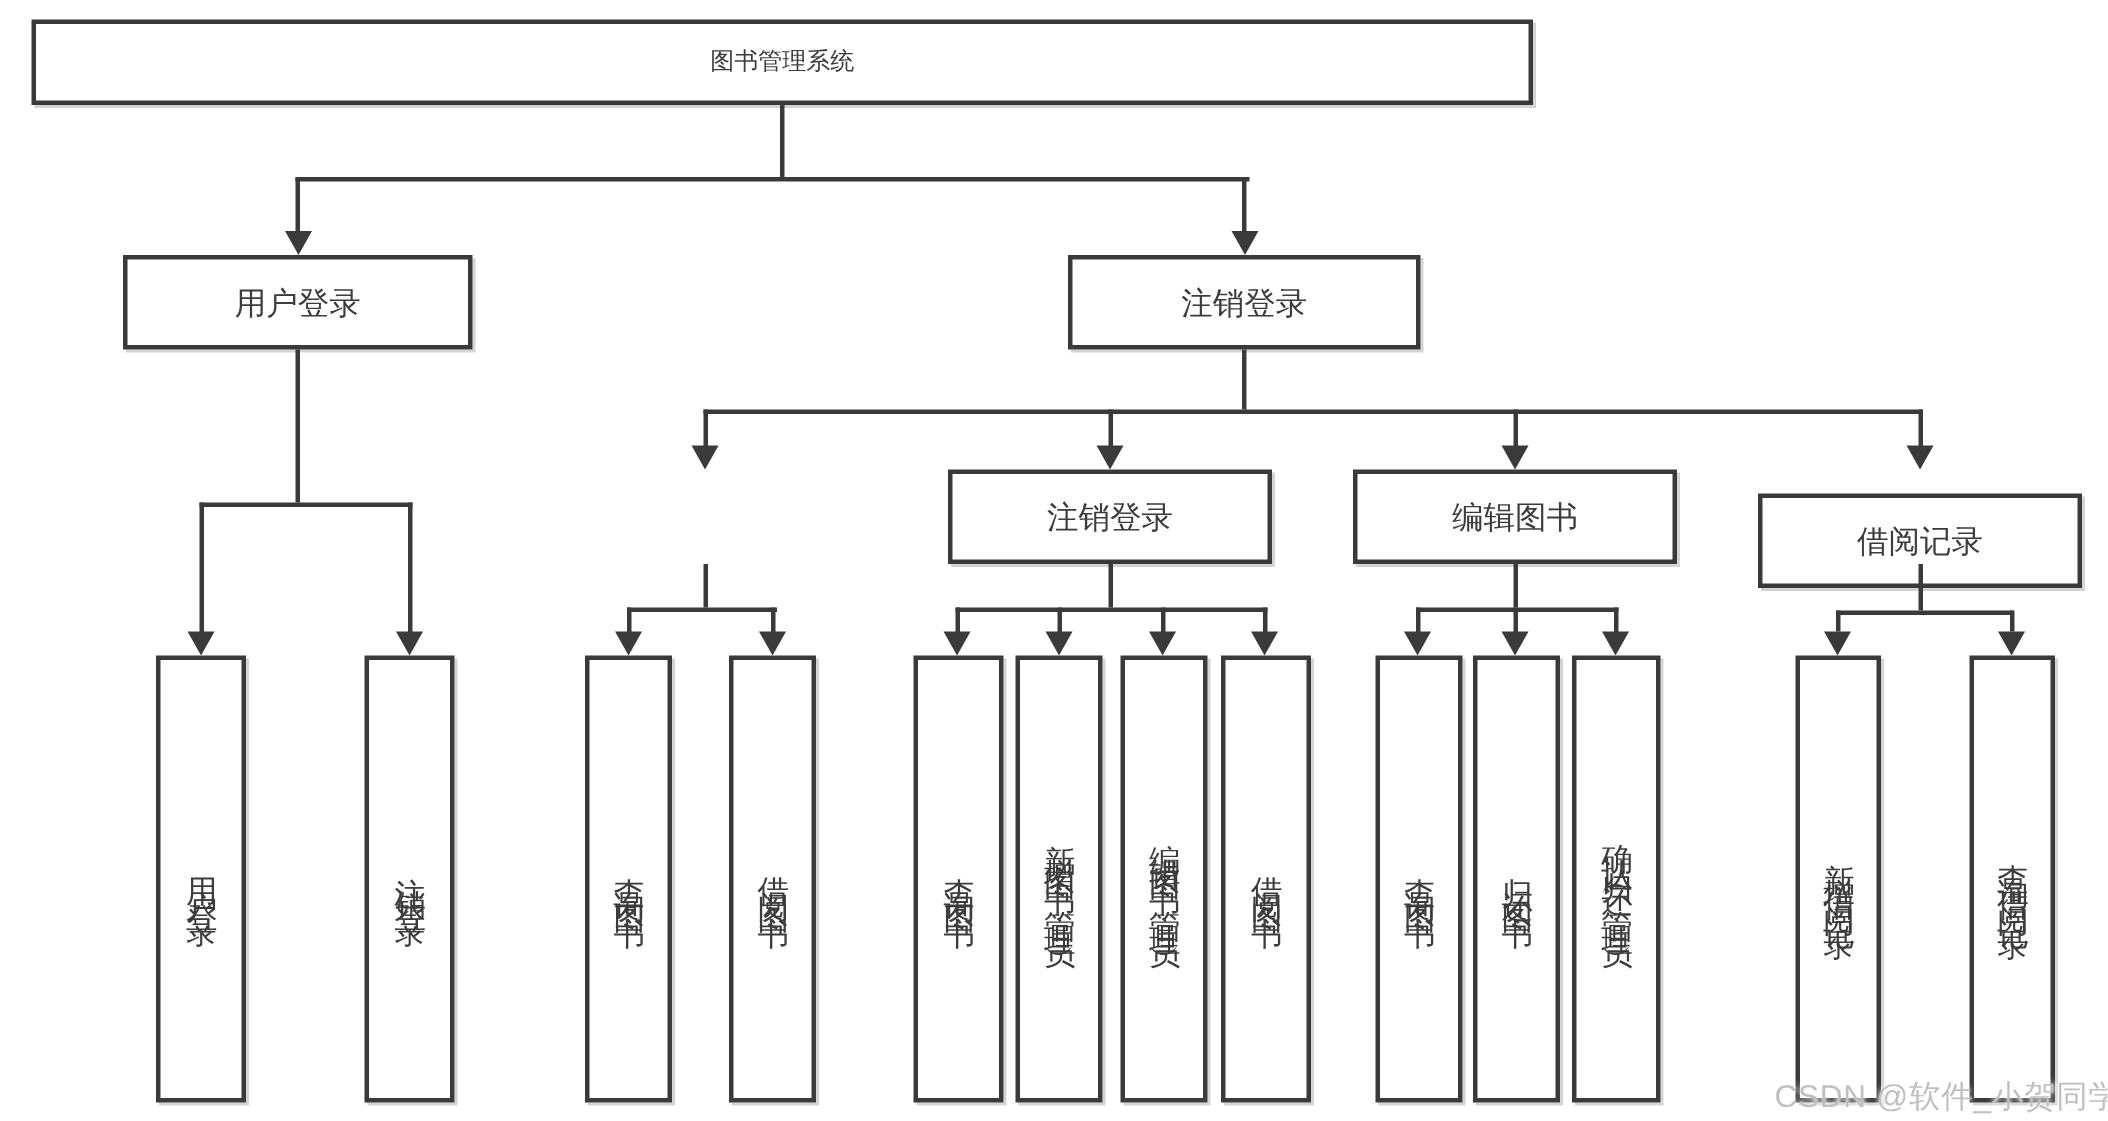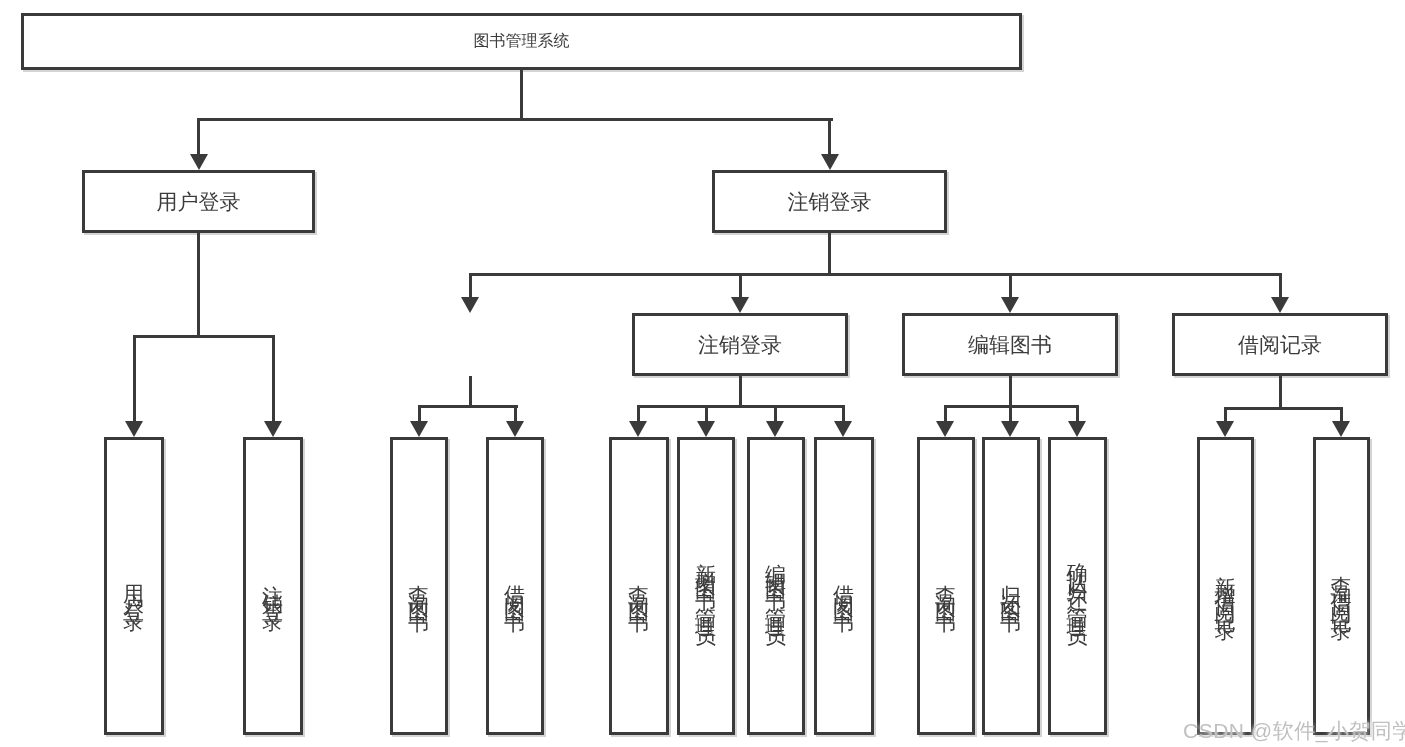--- a/index.html
+++ b/index.html
@@ -62,21 +62,21 @@
   <div class="ah" style="left:461px;top:297px"></div>
   <div class="line" style="left:739px;top:273px;width:3px;height:26px"></div>
   <div class="ah" style="left:731px;top:297px"></div>
   <div class="line" style="left:1009px;top:273px;width:3px;height:26px"></div>
   <div class="ah" style="left:1001px;top:297px"></div>
   <div class="line" style="left:1279px;top:273px;width:3px;height:26px"></div>
   <div class="ah" style="left:1271px;top:297px"></div>
 
   <div class="node" style="left:632px;top:313px;width:216px;height:63px">注销登录</div>
   <div class="node" style="left:902px;top:313px;width:216px;height:63px">编辑图书</div>
-  <div class="node" style="left:1172px;top:313px;width:216px;height:63px">借阅记录</div>
+  <div class="node" style="left:1172px;top:329px;width:216px;height:63px">借阅记录</div>
 
   <div class="line" style="left:469px;top:376px;width:3px;height:29px"></div>
   <div class="line" style="left:418px;top:405px;width:100px;height:3px"></div>
   <div class="line" style="left:418px;top:405px;width:3px;height:18px"></div>
   <div class="ah" style="left:410px;top:421px"></div>
   <div class="line" style="left:514px;top:405px;width:3px;height:18px"></div>
   <div class="ah" style="left:506px;top:421px"></div>
 
   <div class="line" style="left:739px;top:376px;width:3px;height:29px"></div>
   <div class="line" style="left:637px;top:405px;width:208px;height:3px"></div>

